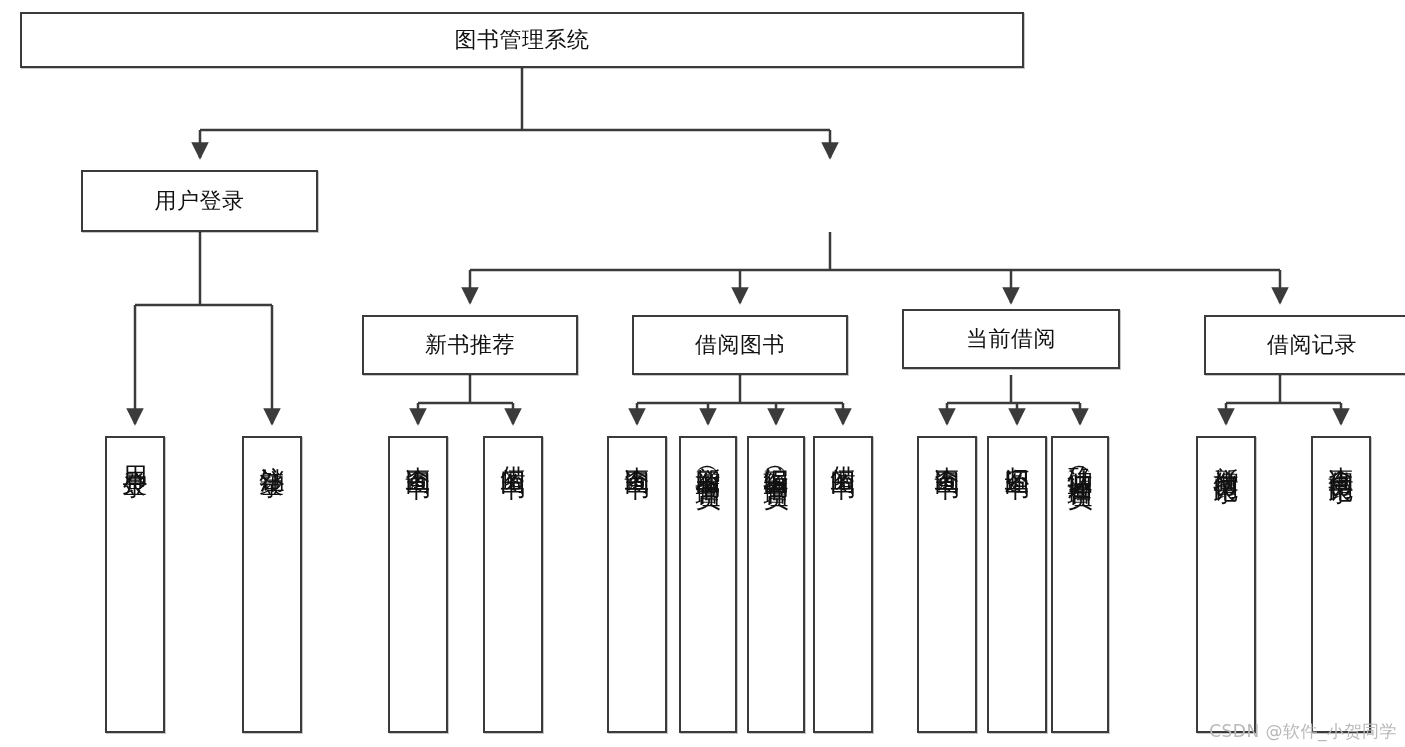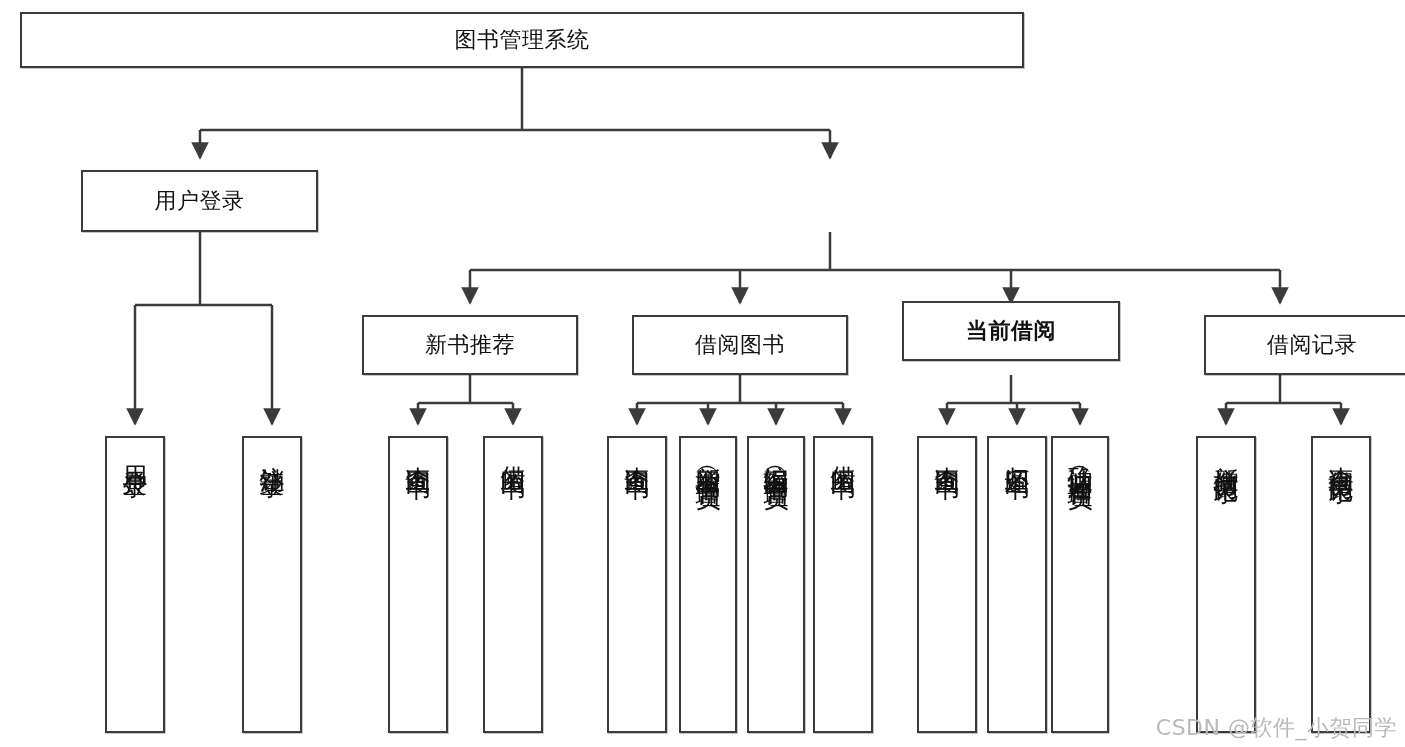--- a/index.html
+++ b/index.html
@@ -56,21 +56,21 @@
     text-orientation: upright;
     font-size: 25px;
     letter-spacing: 3px;
     line-height: 1;
     white-space: nowrap;
   }
   .watermark {
     position: absolute;
     right: 8px;
     bottom: 4px;
-    font-size: 22px;
+    font-size: 17px;
     color: #b9b9b9;
     letter-spacing: 0.5px;
     white-space: nowrap;
   }
 </style>
 </head>
 <body>
 
 <div id="canvas">
 
@@ -131,21 +131,21 @@
   <div class="node horiz" style="left:81px; top:170px; width:237px; height:62px;">
     <span class="label">用户登录</span>
   </div>
 
   <div class="node horiz" style="left:362px; top:315px; width:216px; height:60px;">
     <span class="label">新书推荐</span>
   </div>
   <div class="node horiz" style="left:632px; top:315px; width:216px; height:60px;">
     <span class="label">借阅图书</span>
   </div>
-  <div class="node horiz" style="left:902px; top:301px; width:218px; height:60px;font-weight:bold;">
+  <div class="node horiz" style="left:902px; top:309px; width:218px; height:60px;">
     <span class="label">当前借阅</span>
   </div>
   <div class="node horiz" style="left:1204px; top:315px; width:216px; height:60px;justify-content:center;">
     <span class="label">借阅记录</span>
   </div>
 
   <div class="node vert" style="left:105px; top:436px; width:60px; height:297px;">
     <span class="label">用户登录</span>
   </div>
   <div class="node vert" style="left:242px; top:436px; width:60px; height:297px;">

